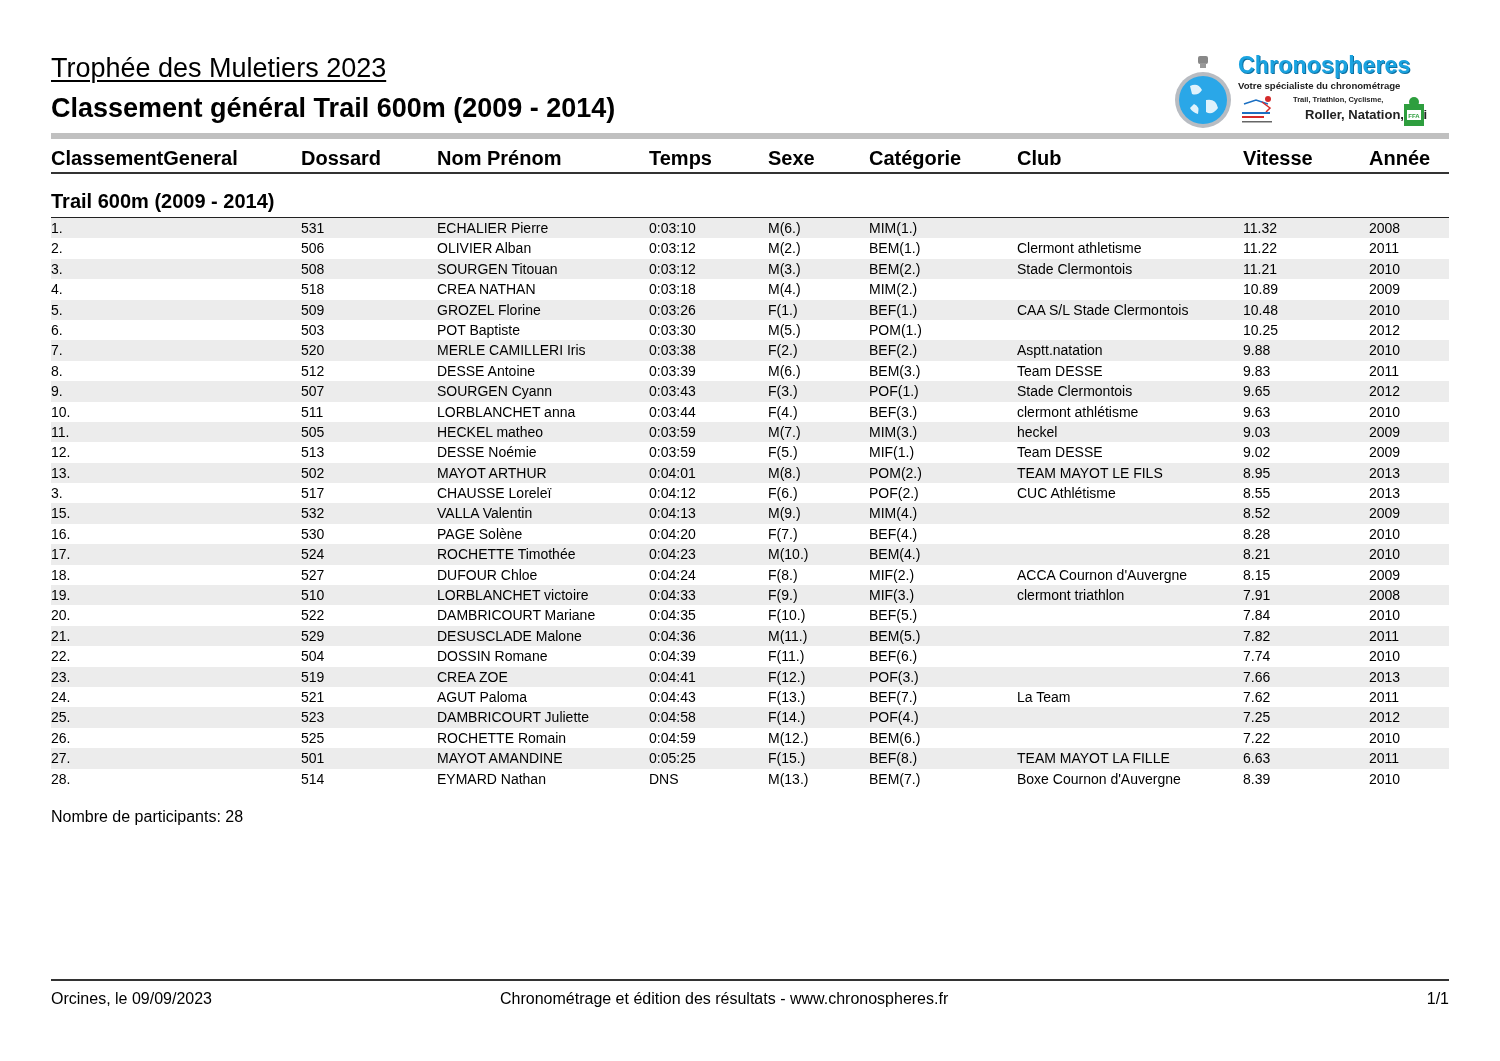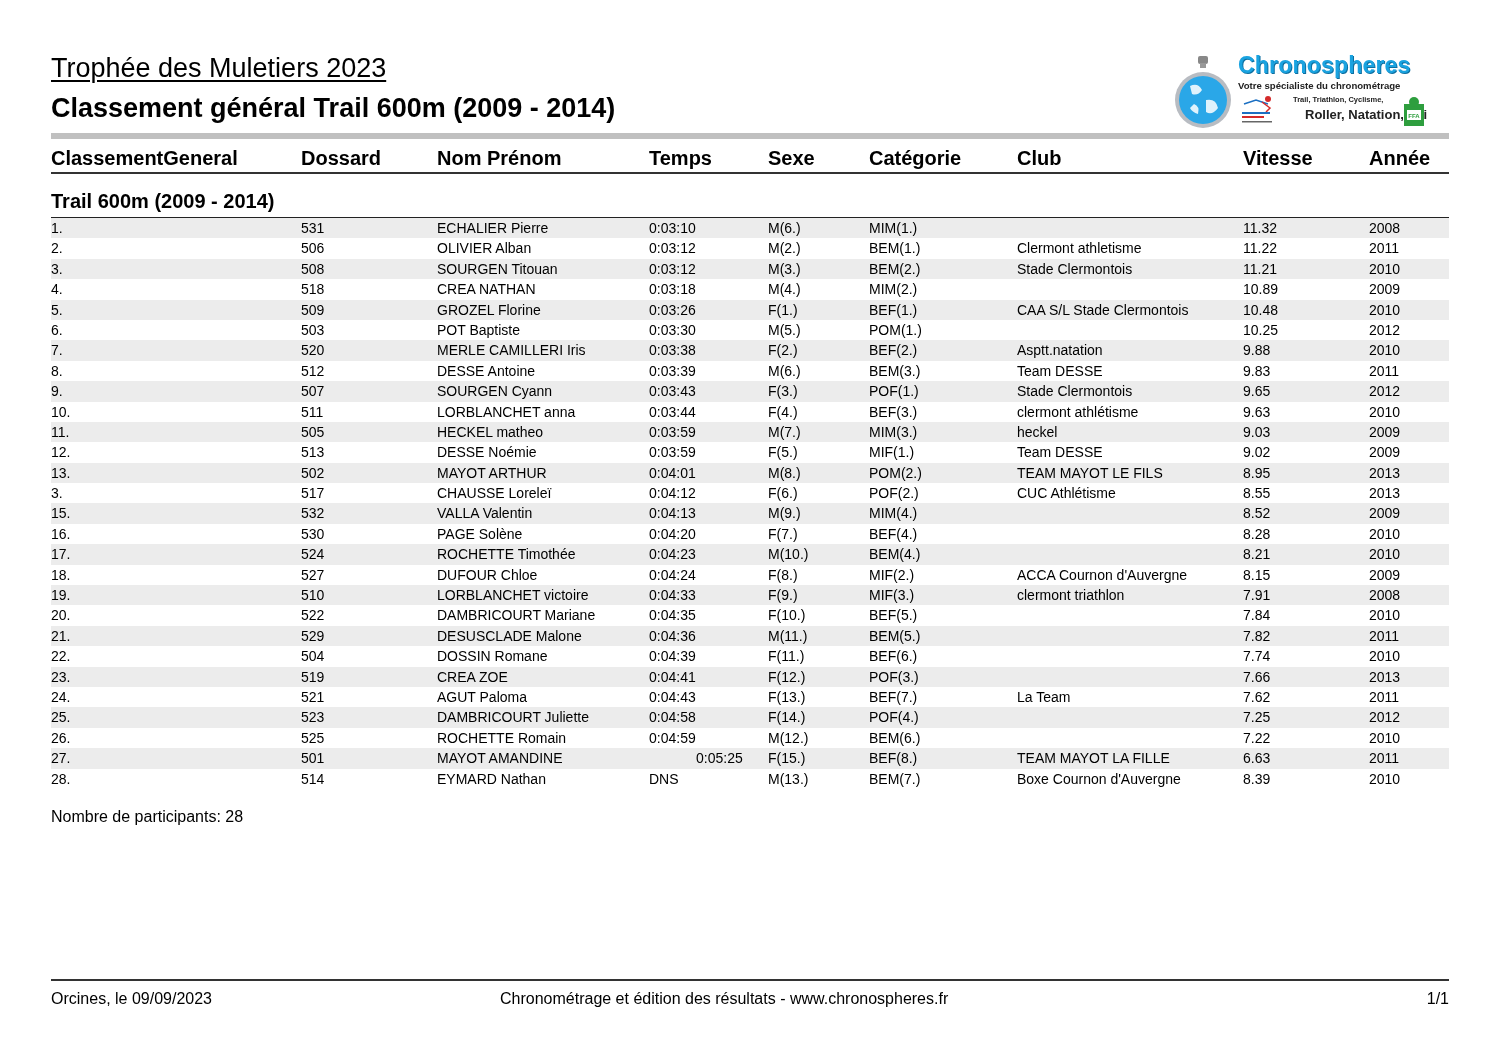--- a/index.html
+++ b/index.html
@@ -362,21 +362,21 @@
       <span class="c" style="left: 717px;">M(12.)</span>
       <span class="c" style="left: 818px;">BEM(6.)</span>
       <span class="c" style="left: 966px;"></span>
       <span class="c" style="left: 1192px;">7.22</span>
       <span class="c" style="left: 1318px;">2010</span>
     </div>
     <div class="row odd">
       <span class="c" style="left: 0px;">27.</span>
       <span class="c" style="left: 250px;">501</span>
       <span class="c" style="left: 386px;">MAYOT AMANDINE</span>
-      <span class="c" style="left: 598px; margin-left: 47px;">0:05:25</span>
+      <span class="c" style="left: 598px;">0:05:25</span>
       <span class="c" style="left: 717px;">F(15.)</span>
       <span class="c" style="left: 818px;">BEF(8.)</span>
       <span class="c" style="left: 966px;">TEAM MAYOT LA FILLE</span>
       <span class="c" style="left: 1192px;">6.63</span>
       <span class="c" style="left: 1318px;">2011</span>
     </div>
     <div class="row">
       <span class="c" style="left: 0px;">28.</span>
       <span class="c" style="left: 250px;">514</span>
       <span class="c" style="left: 386px;">EYMARD Nathan</span>

